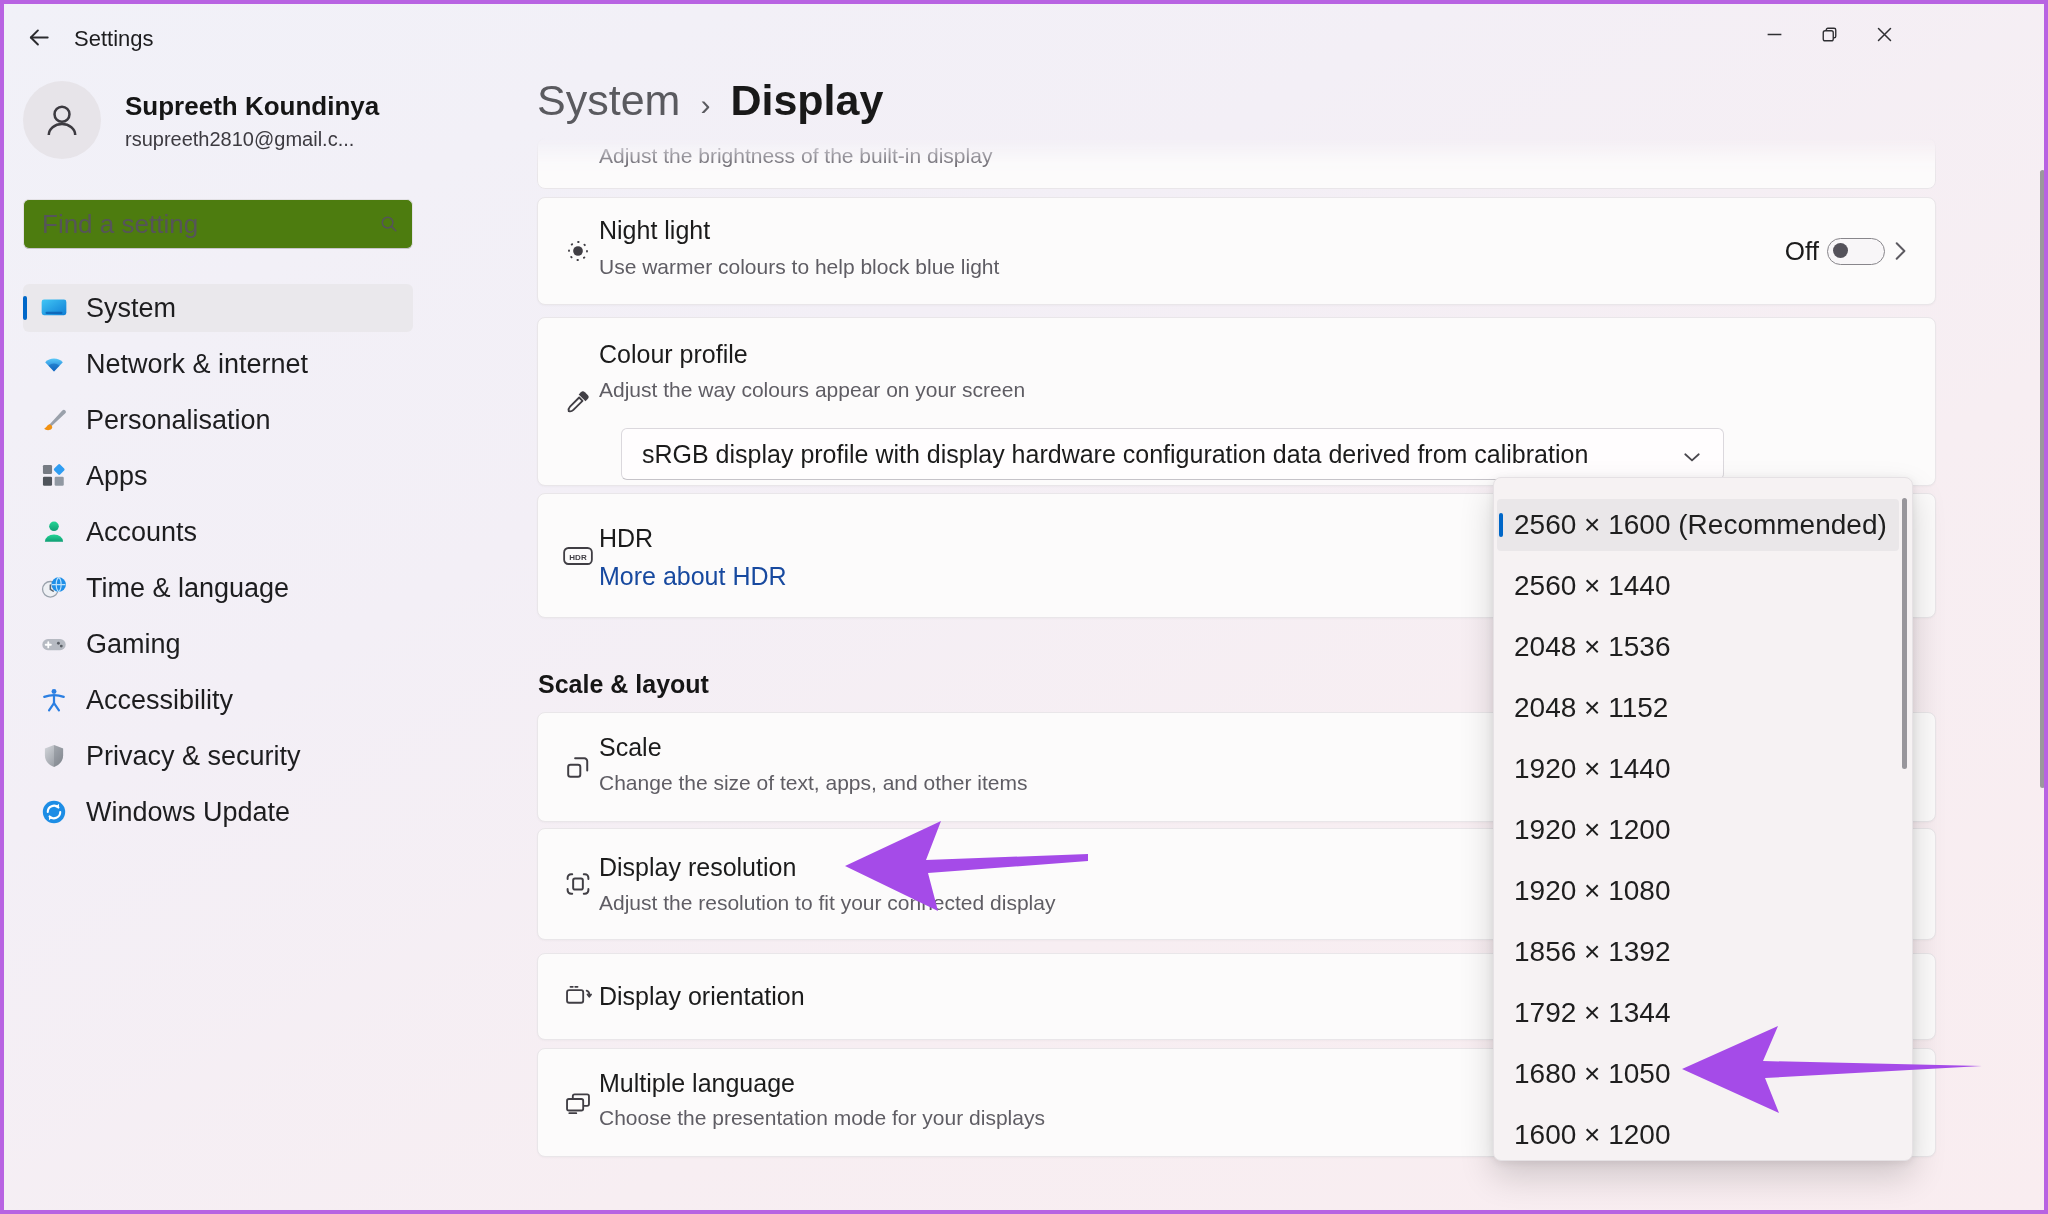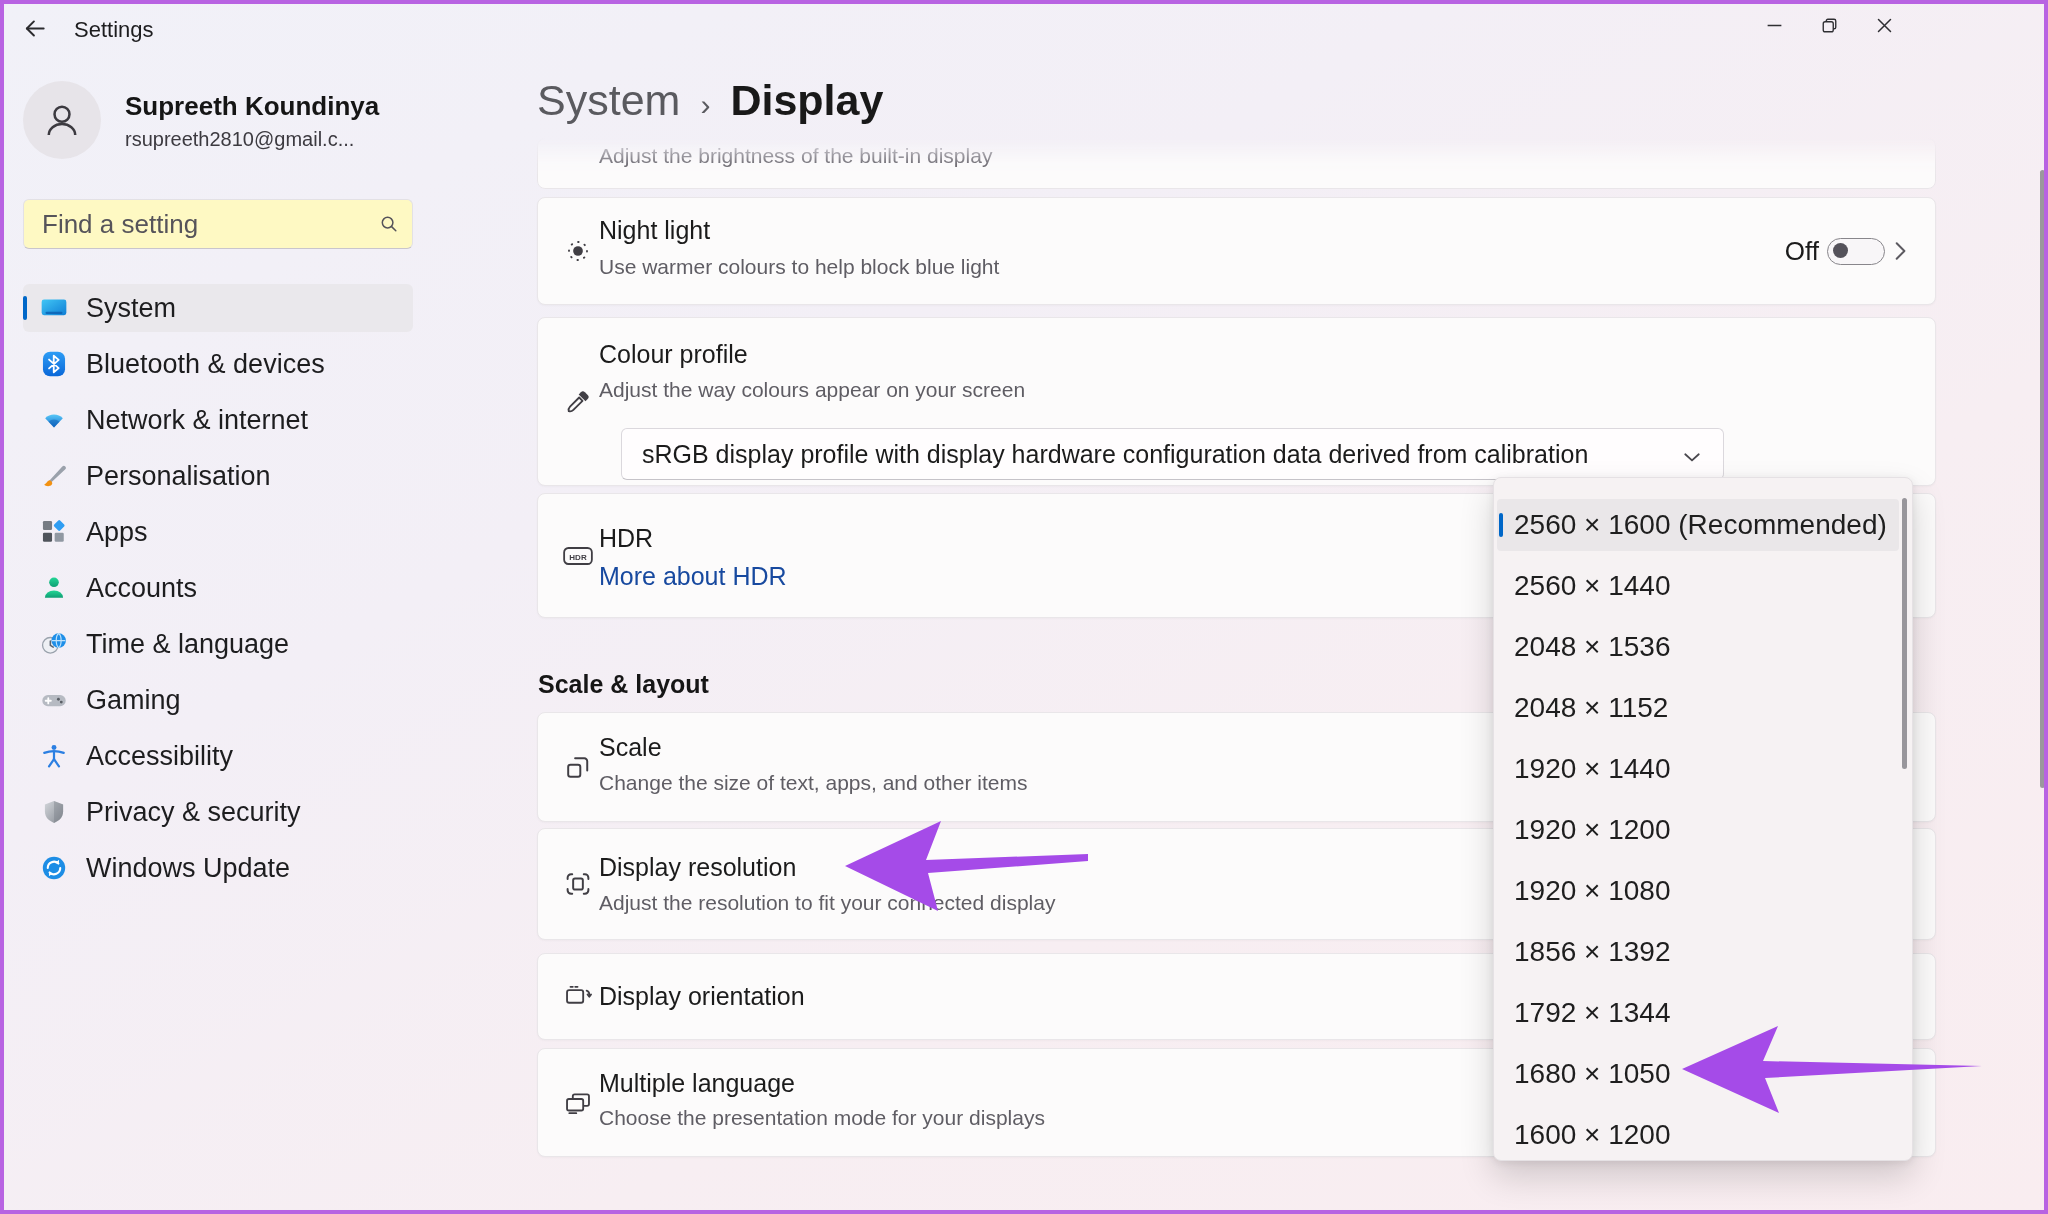--- a/index.html
+++ b/index.html
@@ -5,35 +5,35 @@
   html,body{margin:0;padding:0;}
   body{
     width:2048px;height:1214px;position:relative;overflow:hidden;
     font-family:"Liberation Sans","DejaVu Sans",sans-serif;
     background:linear-gradient(150deg,#f1f1f8 0%,#f3eff6 35%,#f7eef2 65%,#f9edf0 100%);
     color:#1b1b1b;
   }
   .frame-border{position:absolute;inset:0;border:4px solid #b863e2;z-index:200;pointer-events:none;}
 
   
-  .titlebar{position:absolute;left:0;top:0;width:1920px;height:60px;}
+  .titlebar{position:absolute;left:0;top:9px;width:1920px;height:60px;text-align:right;}
   .back-btn{position:absolute;left:22px;top:16px;width:30px;height:28px;cursor:pointer;}
   .back-btn svg{width:26px;height:26px;}
   .tb-title{position:absolute;left:74px;top:17px;font-size:22px;color:#1d1d1f;}
   .win-btns{position:absolute;right:8px;top:0;height:56px;display:flex;}
   .win-btn{width:55px;height:50px;display:flex;align-items:center;justify-content:center;cursor:pointer;}
   .win-btn svg{width:15px;height:15px;}
 
   
   .sidebar{position:absolute;left:0;top:60px;width:440px;}
   .avatar{position:absolute;left:23px;top:21px;width:78px;height:78px;border-radius:50%;background:#e7e4e9;display:flex;align-items:center;justify-content:center;}
   .avatar svg{width:46px;height:46px;}
   .profile-name{position:absolute;left:125px;top:31px;font-size:26px;font-weight:bold;color:#151515;}
   .profile-email{position:absolute;left:125px;top:68px;font-size:20px;color:#3c3a40;}
-  .searchbox{position:absolute;left:23px;top:139px;width:390px;height:50px;background:#fef9c3;border:1px solid #e3e1e5;border-bottom:1px solid #c9c6cc;border-radius:6px;box-sizing:border-box;padding-left:20px;}
+  .searchbox{position:absolute;left:23px;top:139px;width:390px;height:50px;background:#4d7c0f;border:1px solid #e3e1e5;border-bottom:1px solid #c9c6cc;border-radius:6px;box-sizing:border-box;padding-left:20px;}
   .searchbox input{position:absolute;left:16px;top:6px;width:330px;height:34px;border:none;outline:none;background:transparent;font-size:26px;font-family:inherit;color:#1b1b1b;}
   .searchbox input::placeholder{color:#56545a;opacity:1;}
   .search-ic{position:absolute;right:13px;top:14px;width:20px;height:20px;}
   .nav{position:absolute;left:23px;top:224px;width:390px;}
   .nav-item{position:relative;height:48px;margin-bottom:8px;border-radius:6px;display:flex;align-items:center;cursor:pointer;}
   .nav-item.selected{background:#eae8ec;}
   .nav-item .sel-bar{display:none;}
   .nav-item.selected .sel-bar{display:block;position:absolute;left:0;top:12px;width:4px;height:24px;border-radius:2px;background:#0067c8;}
   .nav-ic{width:26px;height:26px;margin-left:18px;flex:0 0 auto;display:flex;}
   .nav-ic svg{width:26px;height:26px;}
@@ -170,35 +170,20 @@
             <rect x="0.5" y="3.5" width="19" height="12" rx="1.8" fill="url(#ic-sys)"></rect>
             <rect x="3.5" y="12.8" width="13" height="1.8" rx="0.9" fill="#0c62b4" opacity="0.85"></rect>
           </svg>
         </span>
         <span class="nav-label">System</span>
       </div>
       <div class="nav-item">
         <span class="nav-ic">
           <svg viewBox="0 0 20 20">
             <defs>
-              <linearGradient id="ic-bt" x1="0" y1="0" x2="0" y2="1">
-                <stop offset="0" stop-color="#2e9df5"></stop>
-                <stop offset="1" stop-color="#0a67d8"></stop>
-              </linearGradient>
-            </defs>
-            <rect x="1.5" y="0.5" width="17" height="19" rx="5.5" fill="url(#ic-bt)"></rect>
-            <path d="M6.2 6.6 L13.6 13.2 L9.8 16.4 L9.8 3.6 L13.6 6.8 L6.2 13.4" fill="none" stroke="#fff" stroke-width="1.4" stroke-linejoin="round" stroke-linecap="round"></path>
-          </svg>
-        </span>
-        <span class="nav-label">Bluetooth &amp; devices</span>
-      </div>
-      <div class="nav-item">
-        <span class="nav-ic">
-          <svg viewBox="0 0 20 20">
-            <defs>
               <linearGradient id="ic-nw" x1="0" y1="0" x2="0" y2="1">
                 <stop offset="0" stop-color="#5ac8f7"></stop>
                 <stop offset="1" stop-color="#0f6fd0"></stop>
               </linearGradient>
             </defs>
             <path d="M10 15.8 L3.2 8.6 a9.6 9.6 0 0 1 13.6 0 Z" fill="url(#ic-nw)"></path>
             <path d="M10 15.8 L5.8 11.3 a6 6 0 0 1 8.4 0 Z" fill="#0b57ad" opacity="0.45"></path>
           </svg>
         </span>
         <span class="nav-label">Network &amp; internet</span>

